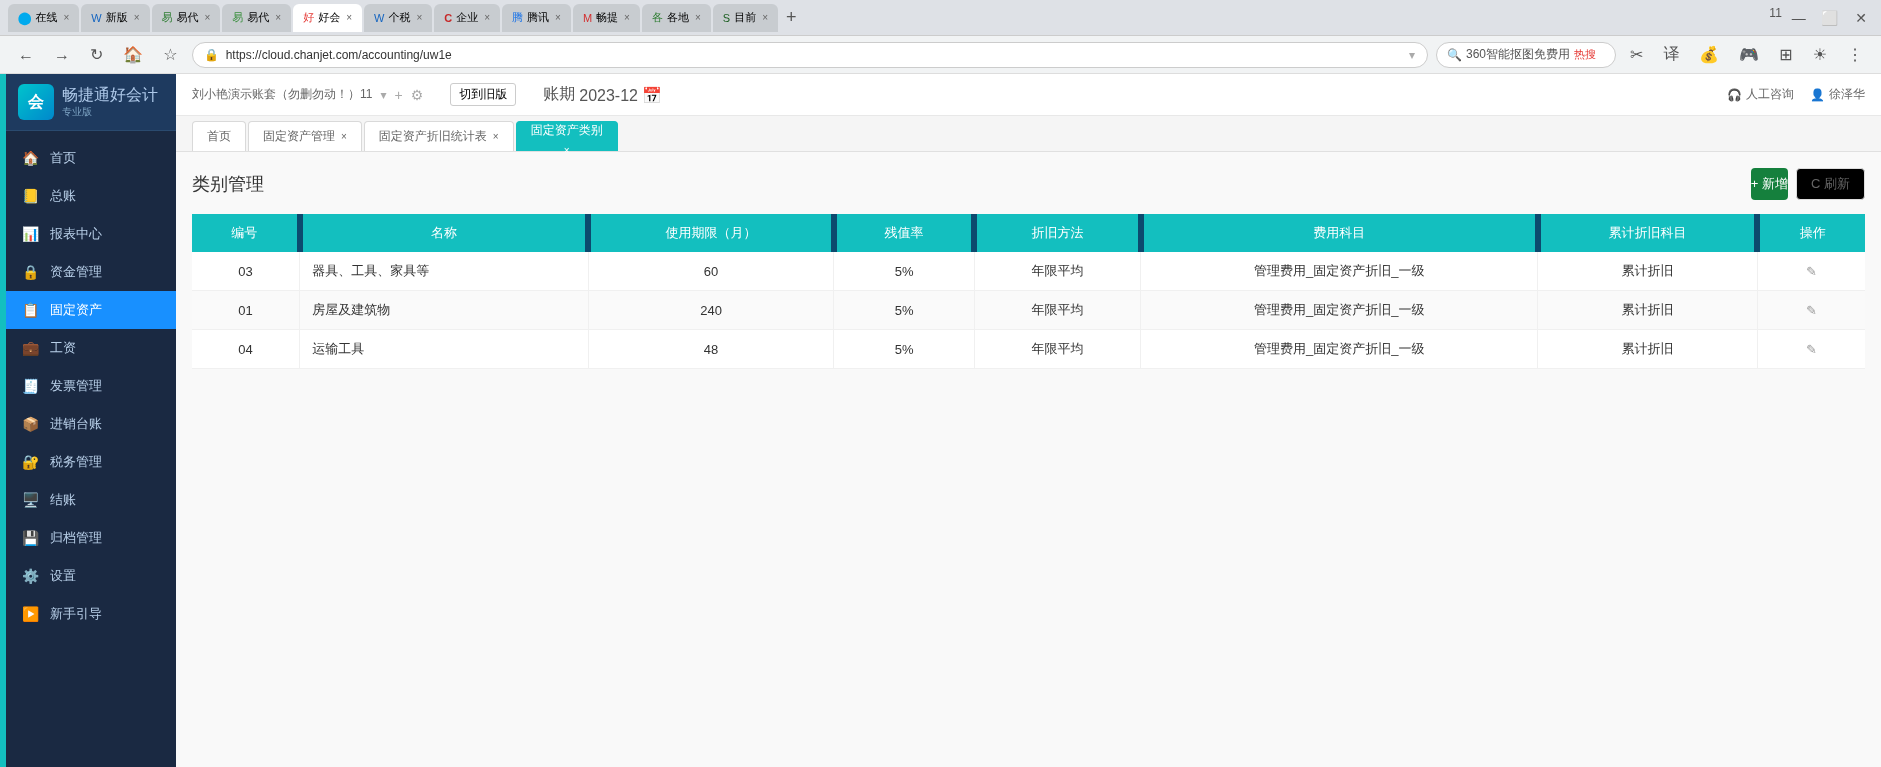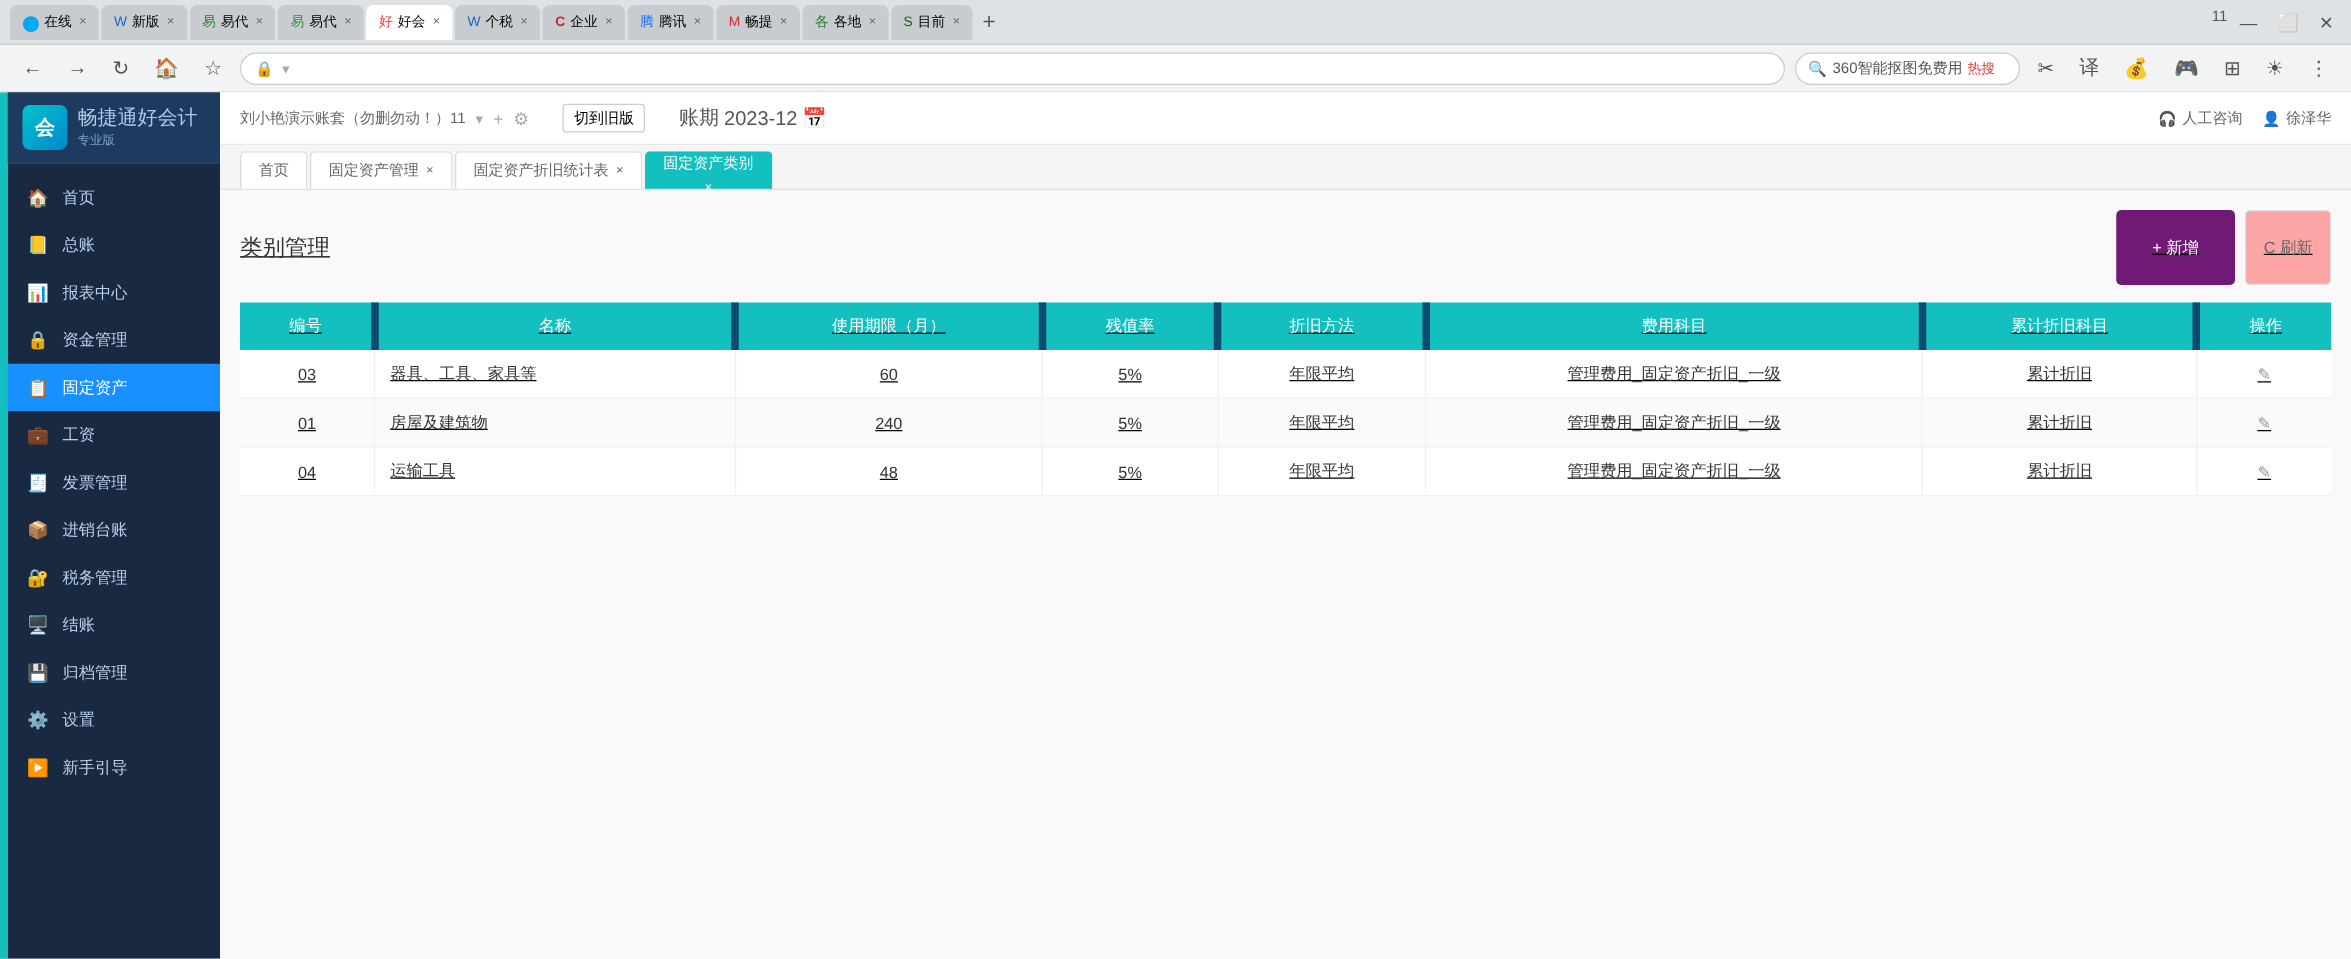--- a/index.html
+++ b/index.html
@@ -192,53 +192,52 @@
       flex-direction: column;
     }
     .page-tab-close { font-size: 10px; cursor: pointer; }
 
     
     .page-body {
       flex: 1;
       padding: 16px;
       overflow: auto;
       background: #f9f9f9;
-      text-decoration: underline;
     }
 
     
     .section-header {
       display: flex;
       align-items: center;
       justify-content: space-between;
       margin-bottom: 14px;
     }
     .section-title {
       font-size: 18px;
       font-weight: 500;
       color: #333;
     }
     .action-btns { display: flex; gap: 8px; }
     .btn-add {
-      background: #701a75;
+      background: #15803d;
       color: #fff;
       border: none;
-      padding: 6px 29px;
+      padding: 6px 0;
       border-radius: 4px;
       cursor: pointer;
       font-size: 13px;
       display: flex;
       align-items: center;
       gap: 4px;
     }
     .btn-refresh {
-      background: #fca5a5;
+      background: #000000;
       color: #666;
       border: 1px solid #ddd;
-      padding: 20px 14px;
+      padding: 6px 14px;
       border-radius: 4px;
       cursor: pointer;
       font-size: 13px;
       display: flex;
       align-items: center;
       gap: 4px;
     }
 
     
     .data-table {
@@ -358,20 +357,21 @@
 </div>
 
 <div class="browser-controls">
   <button class="ctrl-btn">←</button>
   <button class="ctrl-btn">→</button>
   <button class="ctrl-btn">↻</button>
   <button class="ctrl-btn">🏠</button>
   <button class="ctrl-btn">☆</button>
   <div class="address-bar">
     <span style="color:#4caf50;font-size:12px;">🔒</span>
+    <span class="address-text">https://cloud.chanjet.com/accounting/uw1e</span>
     <span style="color:#aaa;font-size:12px;">▾</span>
   </div>
   <div class="search-input-area">
     <span style="color:#aaa;font-size:12px;">🔍</span>
     <span style="font-size:12px;color:#555;margin-left:4px;">360智能抠图免费用</span>
     <span style="color:#e53935;font-size:11px;margin-left:4px;">热搜</span>
   </div>
   <button class="ctrl-btn">✂</button>
   <button class="ctrl-btn">译</button>
   <button class="ctrl-btn">💰</button>

